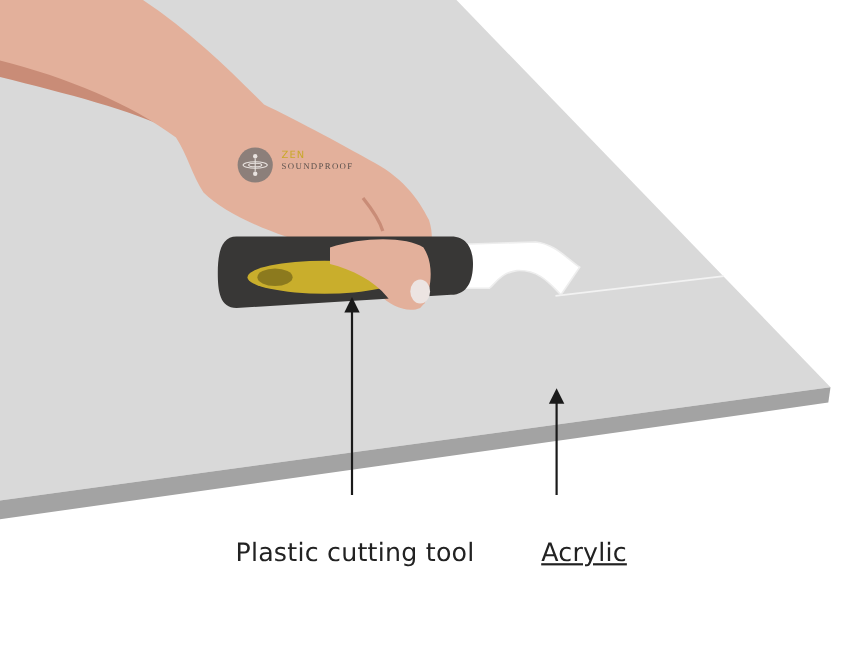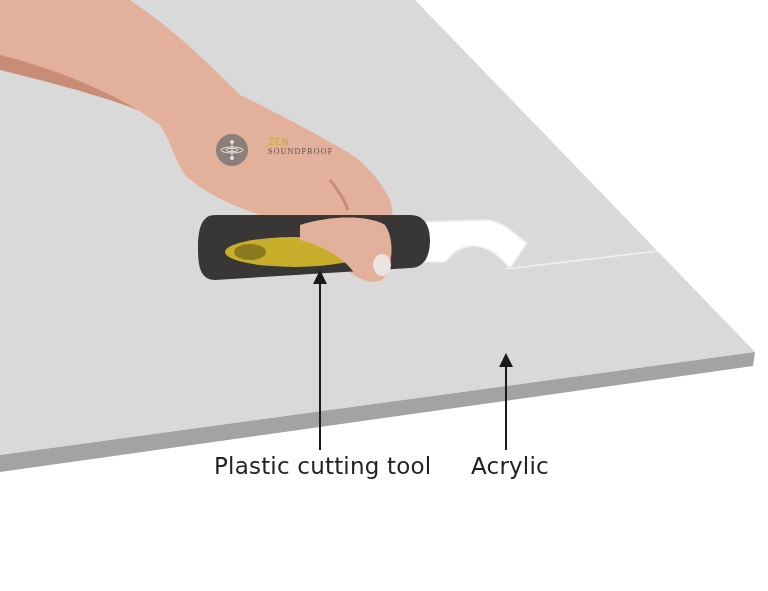--- a/index.html
+++ b/index.html
@@ -5,25 +5,26 @@
     html, body { margin: 0; padding: 0; background: #ffffff; }
     body { width: 768px; height: 591px; position: relative; overflow: hidden; }
     .canvas { position: absolute; left: 0; top: 0; width: 768px; height: 591px; }
     .label {
       position: absolute;
       font-family: "DejaVu Sans", sans-serif;
       font-size: 23px;
       color: #222222;
       white-space: nowrap;
       letter-spacing: 0.2px;
+      margin-top: 37px;
     }
     .logo {
       position: absolute;
       left: 215px; top: 133px;
-      display: flex; align-items: center; margin-left: 12px;
+      display: flex; align-items: center;
     }
     .logo-text { margin-left: 5px; font-family: "DejaVu Sans", sans-serif; line-height: 1; }
     .logo-zen { font-size: 9px; color: #c9a82a; letter-spacing: 1px; display: block; }
     .logo-sp { font-size: 8px; color: #5a504c; letter-spacing: 1.2px; display: block; margin-top: 1px; font-family: Liberation Serif, serif; }
   </style>
 </head>
 <body>
 
 <svg class="canvas" viewBox="0 0 768 591" xmlns="http://www.w3.org/2000/svg">
 
@@ -69,13 +70,13 @@
 </svg>
 
 <div class="logo" style="left:251px; top:138px;">
   <div class="logo-text">
     <span class="logo-zen">ZEN</span>
     <span class="logo-sp">SOUNDPROOF</span>
   </div>
 </div>
 
 <div class="label" style="left:214px; top:453px;">Plastic cutting tool</div>
-<div class="label" style="left:471px; top:453px;">Acrylic</div>
+<div class="label" style="left:492px; top:453px;text-decoration:underline;">Acrylic</div>
 
 </body></html>

